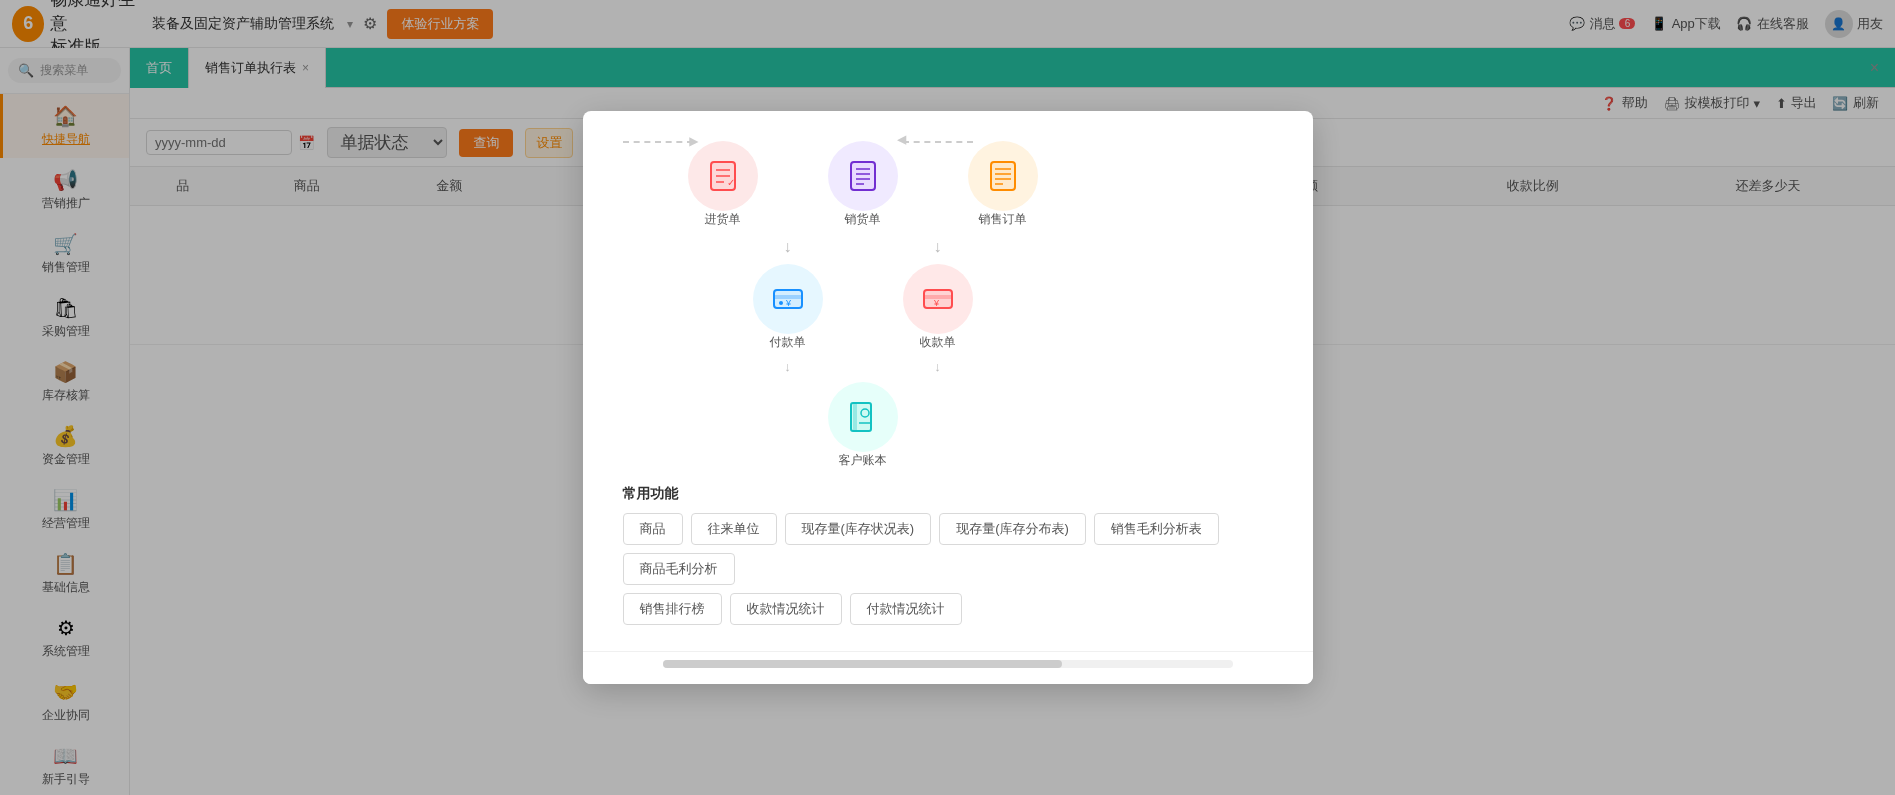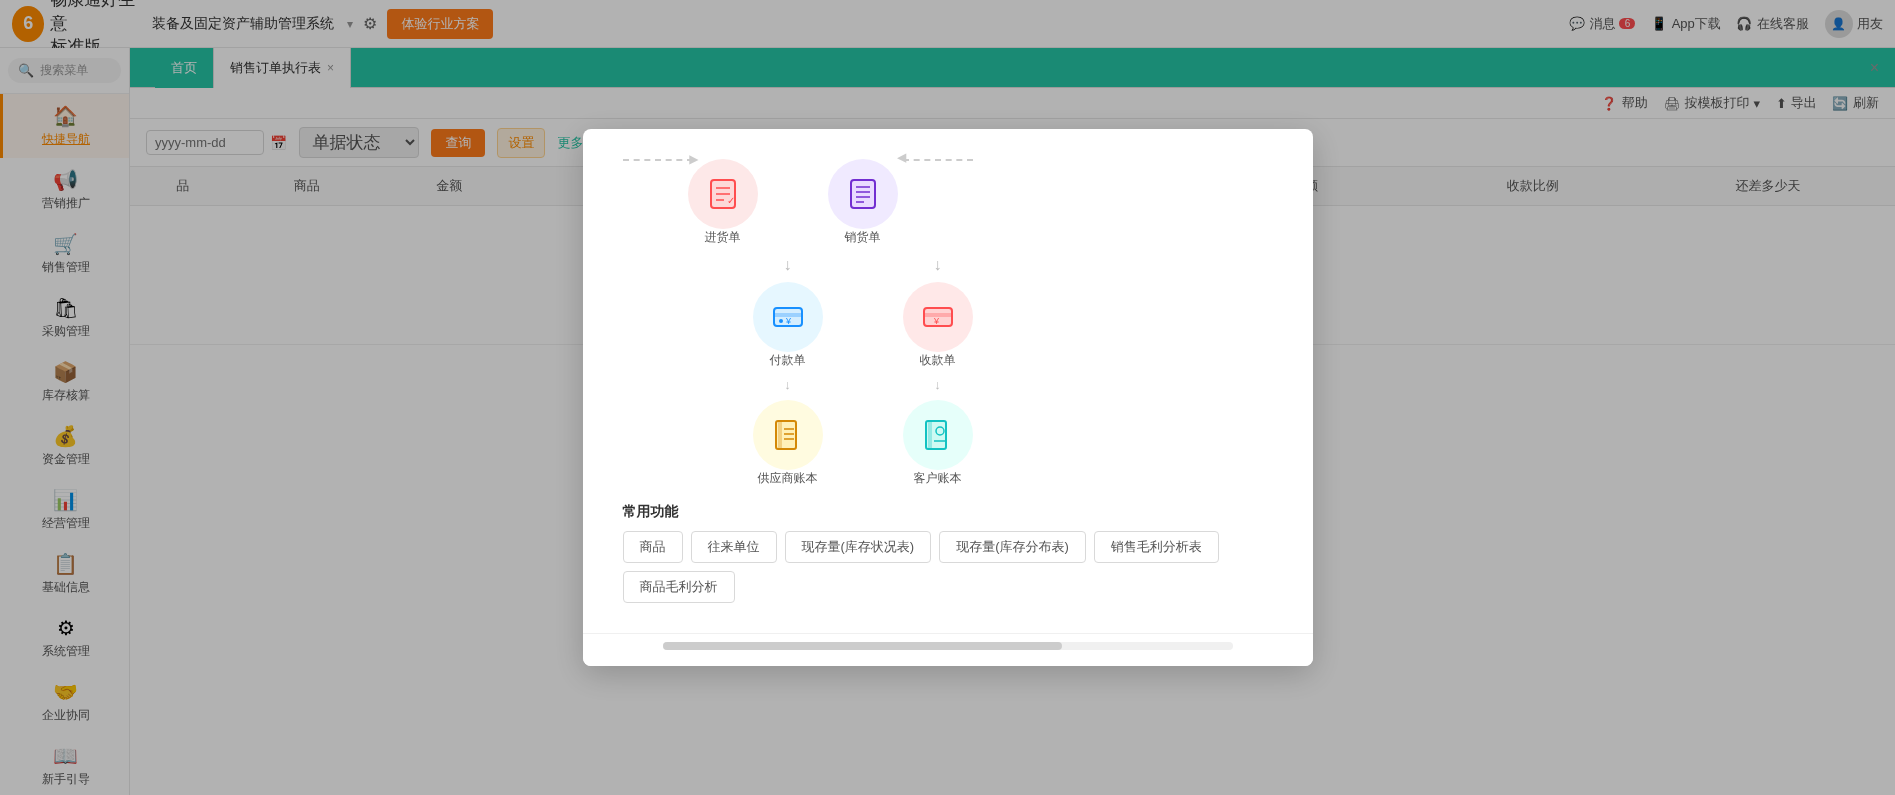--- a/index.html
+++ b/index.html
@@ -179,21 +179,21 @@
         <span class="sidebar-item-label">企业协同</span>
       </div>
       <div class="sidebar-item">
         <span class="sidebar-item-icon">📖</span>
         <span class="sidebar-item-label">新手引导</span>
       </div>
     </div>
 
     <div class="content-area">
 
-      <div class="tab-bar" style="background:#26c6a6;padding-left:25px;">
+      <div class="tab-bar" style="background:#26c6a6;">
         <div class="tab-item home">
           <span>首页</span>
         </div>
         <div class="tab-item active-tab">
           <span>销售订单执行表</span>
           <span class="tab-close">×</span>
         </div>
         <div style="flex:1"></div>
         <div class="tab-bar-close">×</div>
       </div>
@@ -212,21 +212,21 @@
           <span>⬆</span>
           <span>导出</span>
         </div>
         <div class="toolbar-btn">
           <span>🔄</span>
           <span>刷新</span>
         </div>
       </div>
 
       <div class="filter-row">
-        <input class="filter-input" style="width: 118px;" placeholder="yyyy-mm-dd">
+        <input class="filter-input" style="width: 146px;" placeholder="yyyy-mm-dd">
         <span class="calendar-icon">📅</span>
         <select class="filter-select filter-input-wide">
           <option>单据状态</option>
         </select>
         <button class="toolbar-btn-primary">查询</button>
         <button style="background:#fff3e0; color:#ff8c00; border:1px solid #ffd591; border-radius:4px; padding:5px 10px; font-size:13px; cursor:pointer;">设置</button>
         <span class="filter-more">更多条件</span>
       </div>
 
       <div class="table-container">
@@ -290,20 +290,33 @@
                   <line x1="11" y1="26" x2="19" y2="26" stroke="#722ed1" stroke-width="1.5"></line>
                 </svg>
             </div>
             <span class="flow-label">销货单</span>
           </div>
           <div style="display:flex; align-items:center; padding-bottom:22px; flex-direction:row-reverse;">
             <div style="flex:1; border-top:2px dashed #ccc; position:relative;">
               <span style="position:absolute; left:-6px; top:-9px; color:#ccc; font-size:12px; transform:rotate(180deg); display:inline-block;">▶</span>
             </div>
           </div>
+          <div class="flow-col">
+            <div class="flow-circle orange">
+              <svg width="36" height="36" viewBox="0 0 36 36">
+                  <rect x="6" y="4" width="24" height="28" rx="3" fill="#ffe0b2" opacity="0.5"></rect>
+                  <rect x="6" y="4" width="24" height="28" rx="3" stroke="#ff8c00" stroke-width="2" fill="none"></rect>
+                  <line x1="10" y1="11" x2="26" y2="11" stroke="#ff8c00" stroke-width="1.5"></line>
+                  <line x1="10" y1="16" x2="26" y2="16" stroke="#ff8c00" stroke-width="1.5"></line>
+                  <line x1="10" y1="21" x2="26" y2="21" stroke="#ff8c00" stroke-width="1.5"></line>
+                  <line x1="10" y1="26" x2="18" y2="26" stroke="#ff8c00" stroke-width="1.5"></line>
+                </svg>
+            </div>
+            <span class="flow-label">销售订单</span>
+          </div>
         </div>
 
         <div style="display:grid; grid-template-columns: 70px 60px 70px 80px 70px 60px 70px; margin-bottom:8px;">
           <div></div>
             <div></div>
           <div class="solid-arrow-down" style="text-align:center; color:#bbb;">↓</div>
           <div></div>
           <div class="solid-arrow-down" style="text-align:center; color:#bbb;">↓</div>
           <div></div>
             <div></div>
@@ -346,33 +359,20 @@
           <div style="text-align:center; color:#bbb;">↓</div>
           <div></div>
           <div style="text-align:center; color:#bbb;">↓</div>
           <div></div>
             <div></div>
         </div>
 
         <div style="display:grid; grid-template-columns: 70px 60px 70px 80px 70px 60px 70px; align-items:start; margin-bottom:16px;">
           <div></div>
             <div></div>
-          <div class="flow-col">
-            <div class="flow-circle yellow">
-              <svg width="36" height="36" viewBox="0 0 36 36">
-                  <rect x="6" y="4" width="20" height="28" rx="2" fill="#ffe58f" opacity="0.5"></rect>
-                  <rect x="6" y="4" width="20" height="28" rx="2" stroke="#d48806" stroke-width="2" fill="none"></rect>
-                  <rect x="8" y="4" width="4" height="28" rx="1" fill="#d48806" opacity="0.3"></rect>
-                  <line x1="14" y1="12" x2="24" y2="12" stroke="#d48806" stroke-width="1.5"></line>
-                  <line x1="14" y1="17" x2="24" y2="17" stroke="#d48806" stroke-width="1.5"></line>
-                  <line x1="14" y1="22" x2="24" y2="22" stroke="#d48806" stroke-width="1.5"></line>
-                </svg>
-            </div>
-            <span class="flow-label">供应商账本</span>
-          </div>
           <div></div>
           <div class="flow-col">
             <div class="flow-circle cyan">
               <svg width="36" height="36" viewBox="0 0 36 36">
                   <rect x="6" y="4" width="20" height="28" rx="2" fill="#b5f5ec" opacity="0.5"></rect>
                   <rect x="6" y="4" width="20" height="28" rx="2" stroke="#13c2c2" stroke-width="2" fill="none"></rect>
                   <rect x="8" y="4" width="4" height="28" rx="1" fill="#13c2c2" opacity="0.3"></rect>
                   <circle cx="20" cy="14" r="4" fill="none" stroke="#13c2c2" stroke-width="1.5"></circle>
                   <line x1="14" y1="24" x2="26" y2="24" stroke="#13c2c2" stroke-width="1.5"></line>
                 </svg>
@@ -386,20 +386,25 @@
         <div class="common-section">
           <div class="common-title">常用功能</div>
           <div class="common-buttons">
             <button class="common-btn">商品</button>
             <button class="common-btn">往来单位</button>
             <button class="common-btn">现存量(库存状况表)</button>
             <button class="common-btn">现存量(库存分布表)</button>
             <button class="common-btn">销售毛利分析表</button>
             <button class="common-btn">商品毛利分析</button>
           </div>
+          <div class="common-buttons" style="margin-top:8px;">
+            <button class="common-btn">销售排行榜</button>
+            <button class="common-btn">收款情况统计</button>
+            <button class="common-btn">付款情况统计</button>
+          </div>
         </div>
       </div>
 
       <div style="padding: 4px 40px 8px; background:#fff; border-top:1px solid #f0f0f0;">
         <div class="modal-scrollbar">
           <div class="modal-scrollbar-thumb"></div>
         </div>
       </div>
     </div>
   </div>

